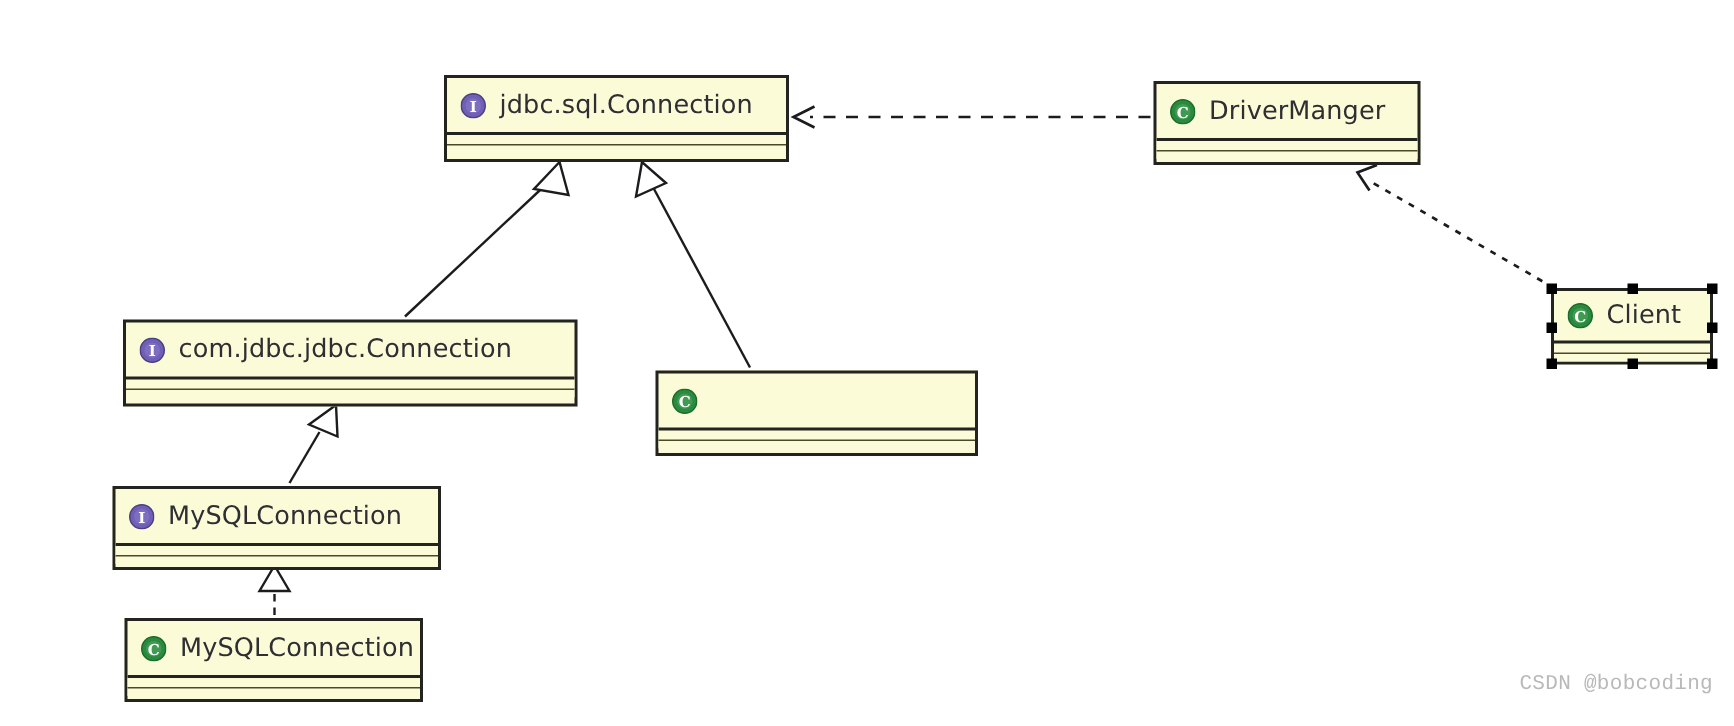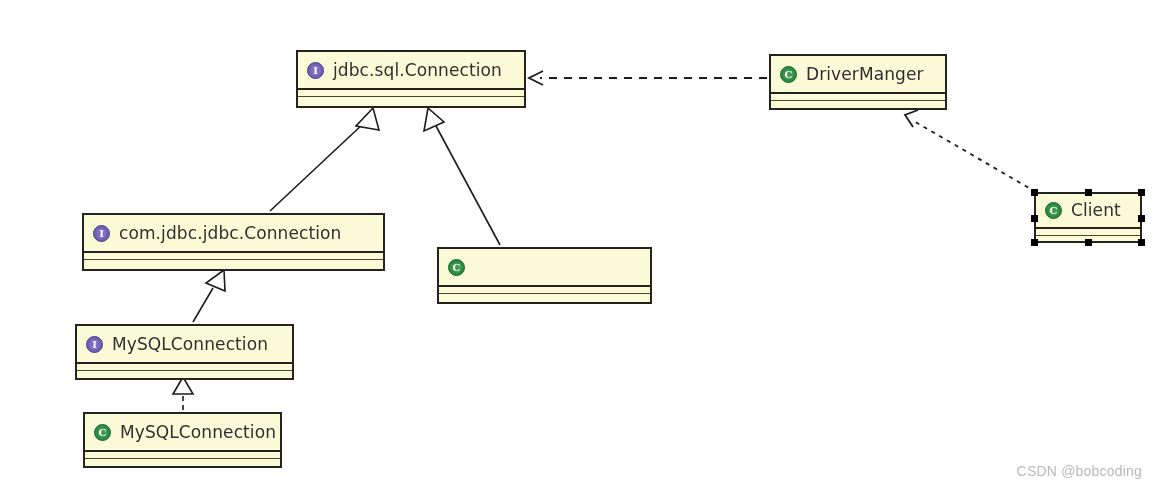--- a/index.html
+++ b/index.html
@@ -82,25 +82,25 @@
   .h-br { right: -5px; bottom: -5px; }
   .h-tc { left: 50%; margin-left: -3px; top: -5px; }
   .h-bc { left: 50%; margin-left: -3px; bottom: -5px; }
   .h-ml { left: -5px;  top: 50%; margin-top: -3px; }
   .h-mr { right: -5px; top: 50%; margin-top: -3px; }
 
   
   .watermark {
     position: absolute;
     right: 14px;
-    bottom: 5px;
+    bottom: 20px;
     font-size: 14px;
     color: #b9b9b9;
     letter-spacing: 0.2px;
-    font-family: Liberation Sans, sans-serif;
+    font-family: Liberation Mono, monospace;
   }
 </style>
 </head>
 <body>
 
 <div id="canvas">
 
   <svg id="edge-layer" width="1156" height="484" viewBox="0 0 1156 484">
     <defs></defs>
 

